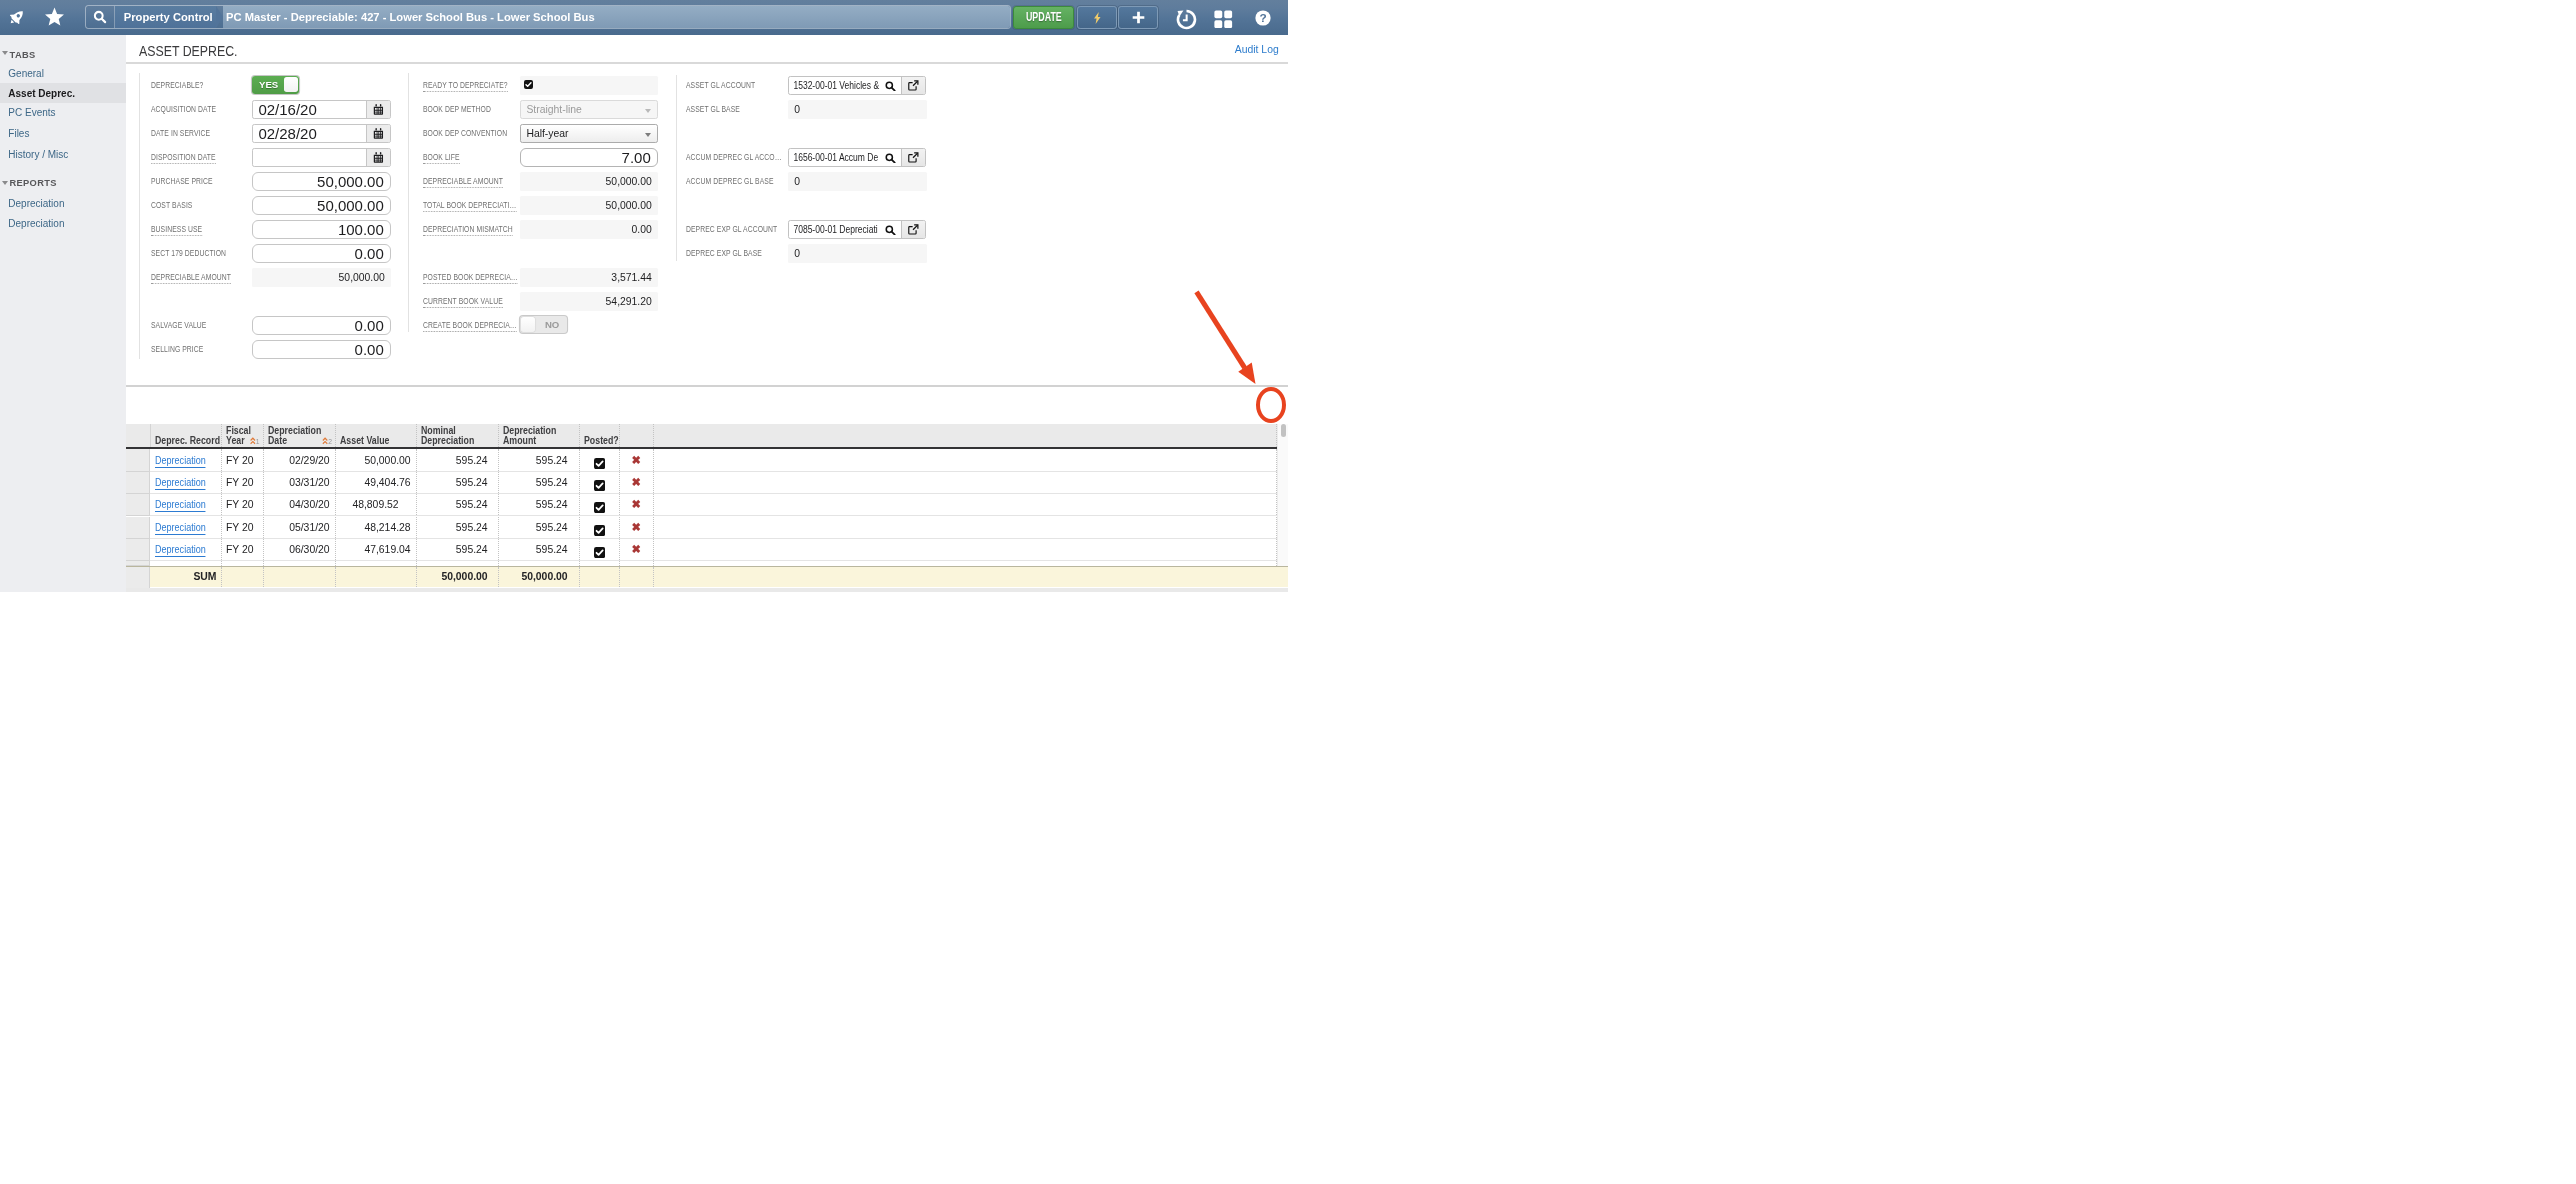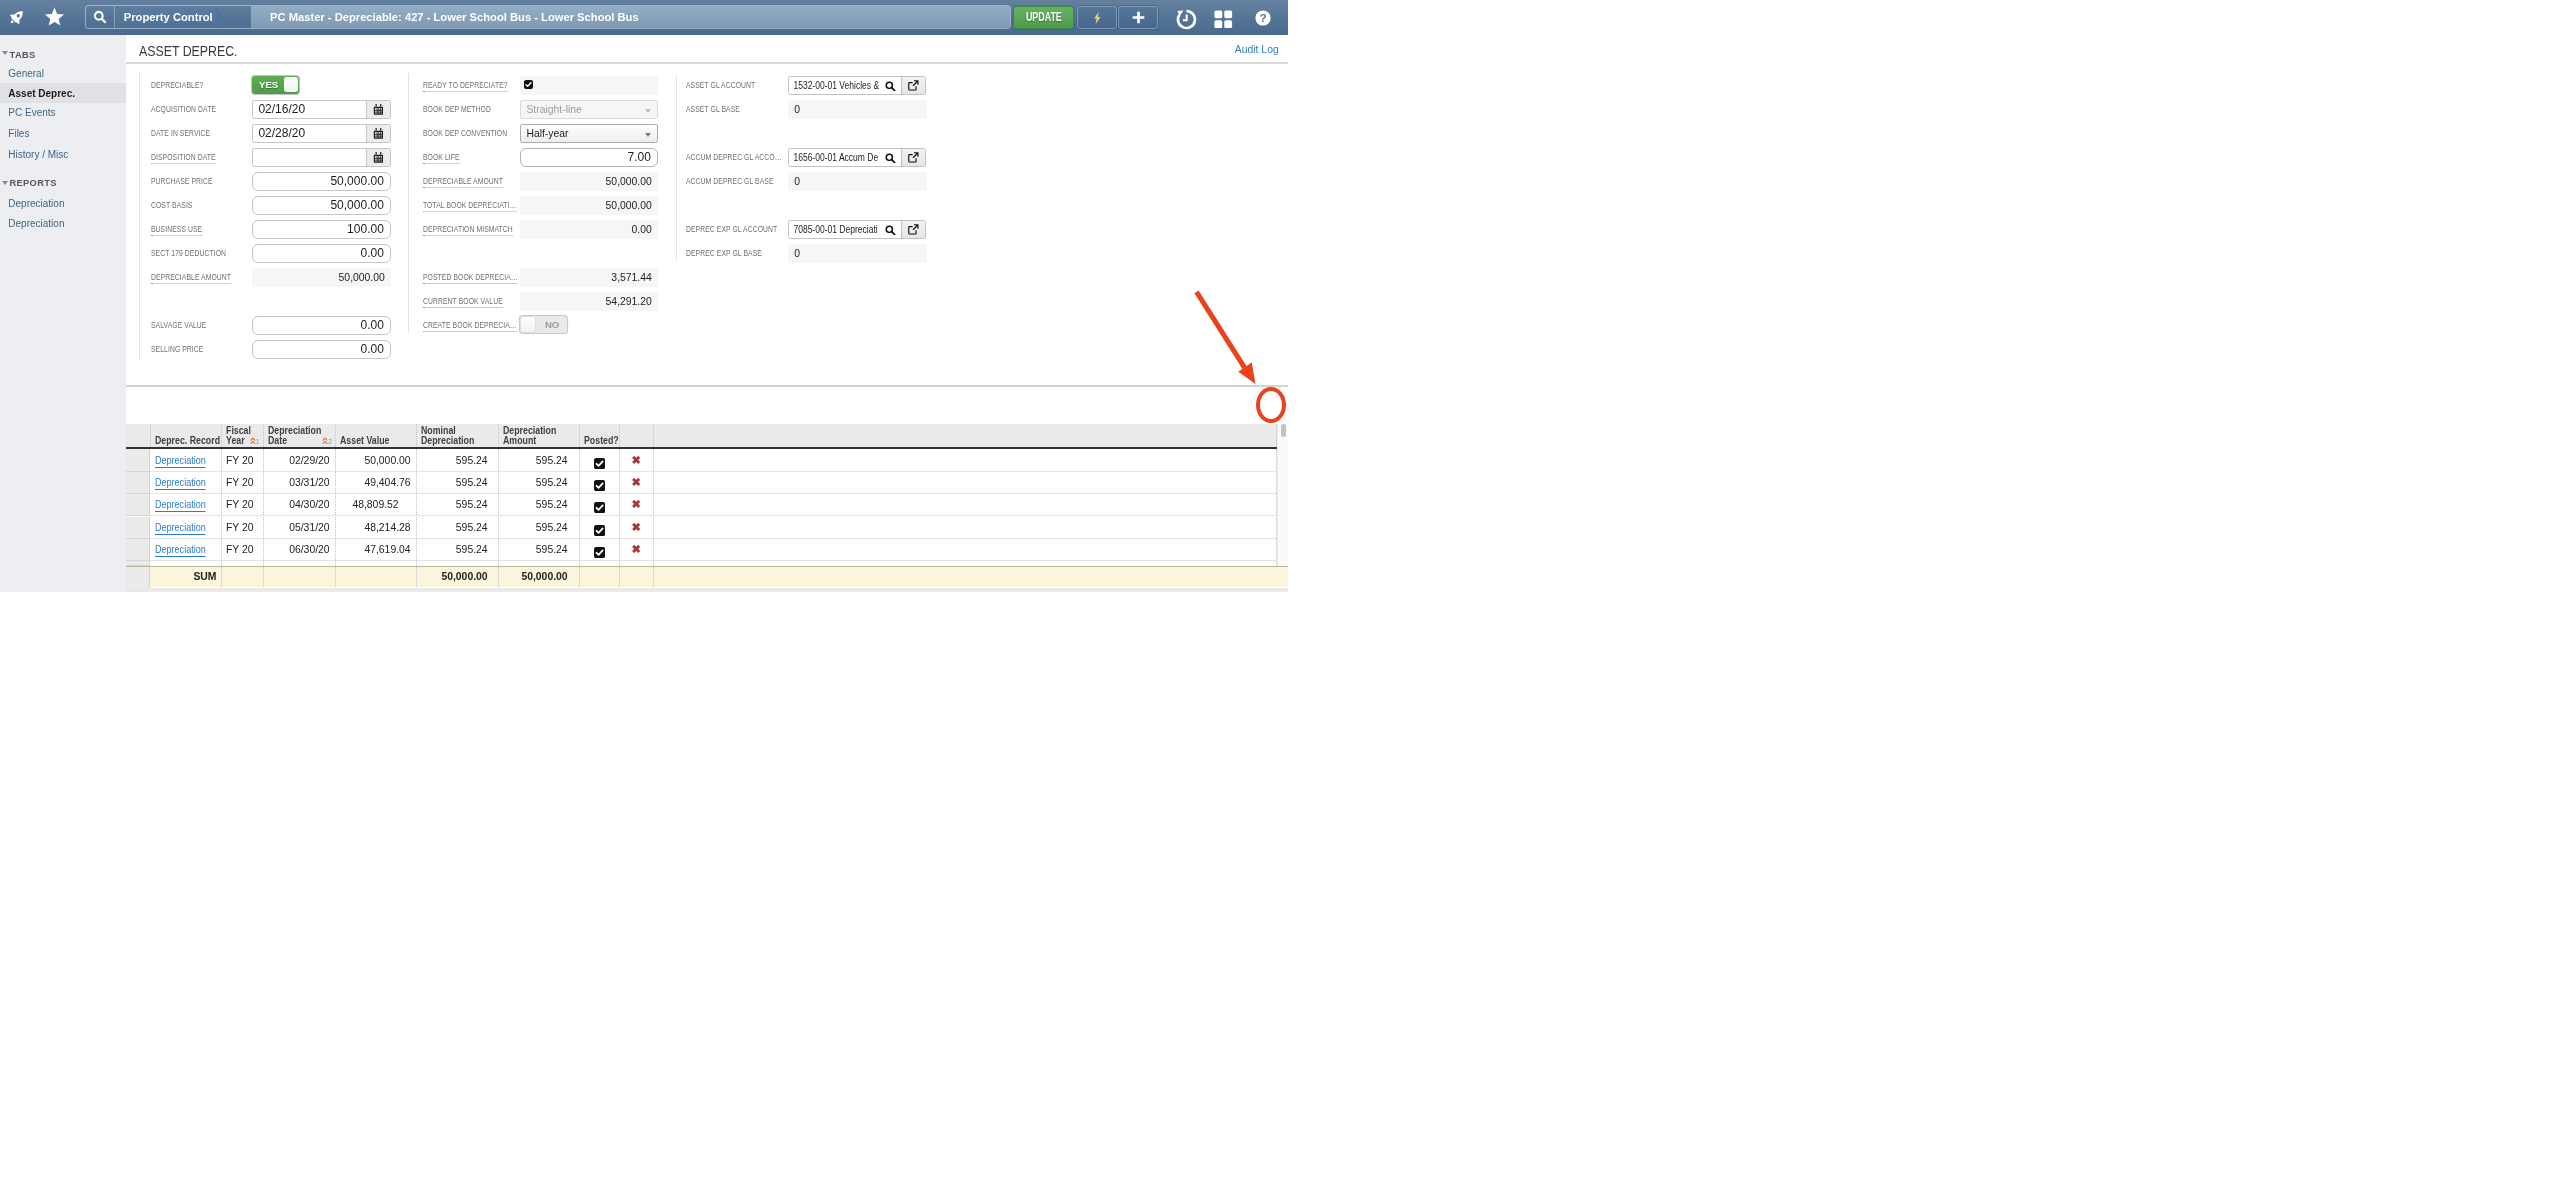--- a/index.html
+++ b/index.html
@@ -7,21 +7,21 @@
 body { font-family:"Liberation Sans", sans-serif; background:#fff; position:relative; }
 .abs { position:absolute; }
 
 
 #topbar { position:absolute; left:0; top:0; width:1288px; height:35px;
   background:linear-gradient(180deg,#637f9d 0%,#5e7c9c 25%,#537497 55%,#496a8d 100%); box-shadow:0 1.2px 2.3px rgba(60,70,80,.3); }
 #crumbbar { position:absolute; left:85px; top:5px; width:926px; height:24px;
   border:0.8px solid rgba(255,255,255,.42); border-radius:3.1px; display:flex; overflow:hidden; }
 #searchseg { width:29px; height:100%; border-right:0.8px solid rgba(255,255,255,.30); display:flex; align-items:center; justify-content:center; flex:none; }
 #crumb1 { width:101px; flex:none; color:#fff; font-size:11.2px; font-weight:bold; line-height:23px; padding-left:8.8px; position:relative; background:linear-gradient(180deg,#5a7da0,#4f7299); }
-#crumb2 { flex:1; background:linear-gradient(180deg,#94adc4,#7f9ab5); color:#fff; font-size:11.2px; font-weight:bold; line-height:23px; padding-left:19px; white-space:nowrap;margin-left:28px; }
+#crumb2 { flex:1; background:linear-gradient(180deg,#94adc4,#7f9ab5); color:#fff; font-size:11.2px; font-weight:bold; line-height:23px; padding-left:3px; white-space:nowrap; }
 .chev { width:0; height:0; border-top:11.4px solid transparent; border-bottom:11.4px solid transparent; border-left:7.7px solid #52749a; flex:none; position:relative; z-index:2; background:linear-gradient(180deg,#94adc4,#7f9ab5); background-clip:border-box; }
 .tbtn { position:absolute; top:6.2px; height:23px; border-radius:3.1px; font-weight:bold; color:#fff; text-align:center; }
 #btn-update { left:1013px; width:61px; background:linear-gradient(180deg,#65b263,#4d9c4b); border:0.8px solid #3c8a3c; box-shadow:0 0 0 0.8px rgba(0,0,0,.12); font-size:12.3px; line-height:21.6px; text-shadow:0 0.8px 1.5px rgba(0,0,0,.35); }
 #btn-bolt { left:1077px; width:40px; }
 #btn-plus { left:1118px; width:40px; }
 .bluebtn { background:linear-gradient(180deg,#54789d,#446689); border:0.8px solid #7e9ab6; box-shadow:0 0 0 0.8px rgba(20,40,60,.25); display:flex; align-items:center; justify-content:center; }
 
 
 #sidebar { position:absolute; left:0; top:35px; width:126px; height:557px; background:#edeef1; }
 .navhead { position:absolute; left:9.6px; font-size:9.3px; font-weight:bold; color:#57575a; letter-spacing:0.3px; line-height:12.3px; }
@@ -31,21 +31,21 @@
 
 
 #content { position:absolute; left:126px; top:35px; width:1162px; height:557px; background:#fff; }
 #title { position:absolute; left:13px; top:8px; font-size:14.7px; color:#3a3a3c; transform:scaleX(.84); transform-origin:0 0; white-space:nowrap; }
 #auditlog { position:absolute; right:9.3px; top:8.5px; font-size:10.4px; color:#2d7ccc; }
 #titlehr { position:absolute; left:0; top:27px; width:1162px; height:1.5px; background:#d9d9d9; }
 
 .vsep { position:absolute; width:1.1px; background:#e2e2e2; }
 .flabel { position:absolute; font-size:8.5px; color:#6f6f6f; letter-spacing:0.1px; white-space:nowrap; transform:scaleX(.8); transform-origin:0 50%; }
 .flabel.dot span.du { border-bottom:1.2px dotted #9a9a9a; padding-bottom:0.8px; }
-.finput { position:absolute; height:19px; background:#fff; border:0.8px solid #c6c6c6; border-radius:2.3px; font-size:12px; color:#1d1d1f; line-height:17.4px; }
+.finput { position:absolute; height:19px; background:#fff; border:0.8px solid #c6c6c6; border-radius:2.3px; font-size:15px; color:#1d1d1f; line-height:17.4px; }
 .finput.num { text-align:right; padding-right:6.2px;border-radius:6px; }
 .fro { position:absolute; height:19px; background:#f6f6f6; border-radius:1.5px; font-size:10.4px; color:#1d1d1f; line-height:19px; }
 .fro.num { text-align:right; padding-right:6.2px; }
 
 
 .toggle { position:absolute; border-radius:3px; }
 .knob { position:absolute; background:linear-gradient(180deg,#fff,#f2f2f2); border-radius:2.7px; }
 
 
 .calbtn { position:absolute; right:0; top:0; width:24px; height:17.4px; background:#ececec; border-left:0.8px solid #c6c6c6; border-radius:0 1.5px 1.5px 0; display:flex; align-items:center; justify-content:center; }

